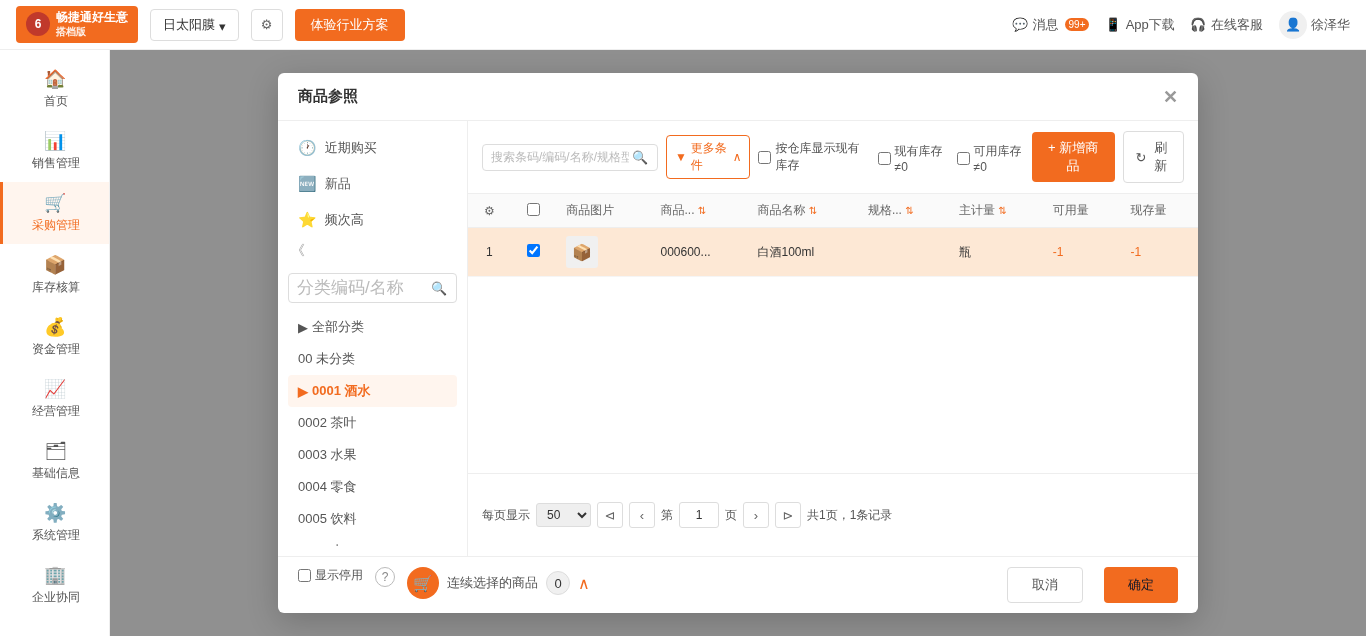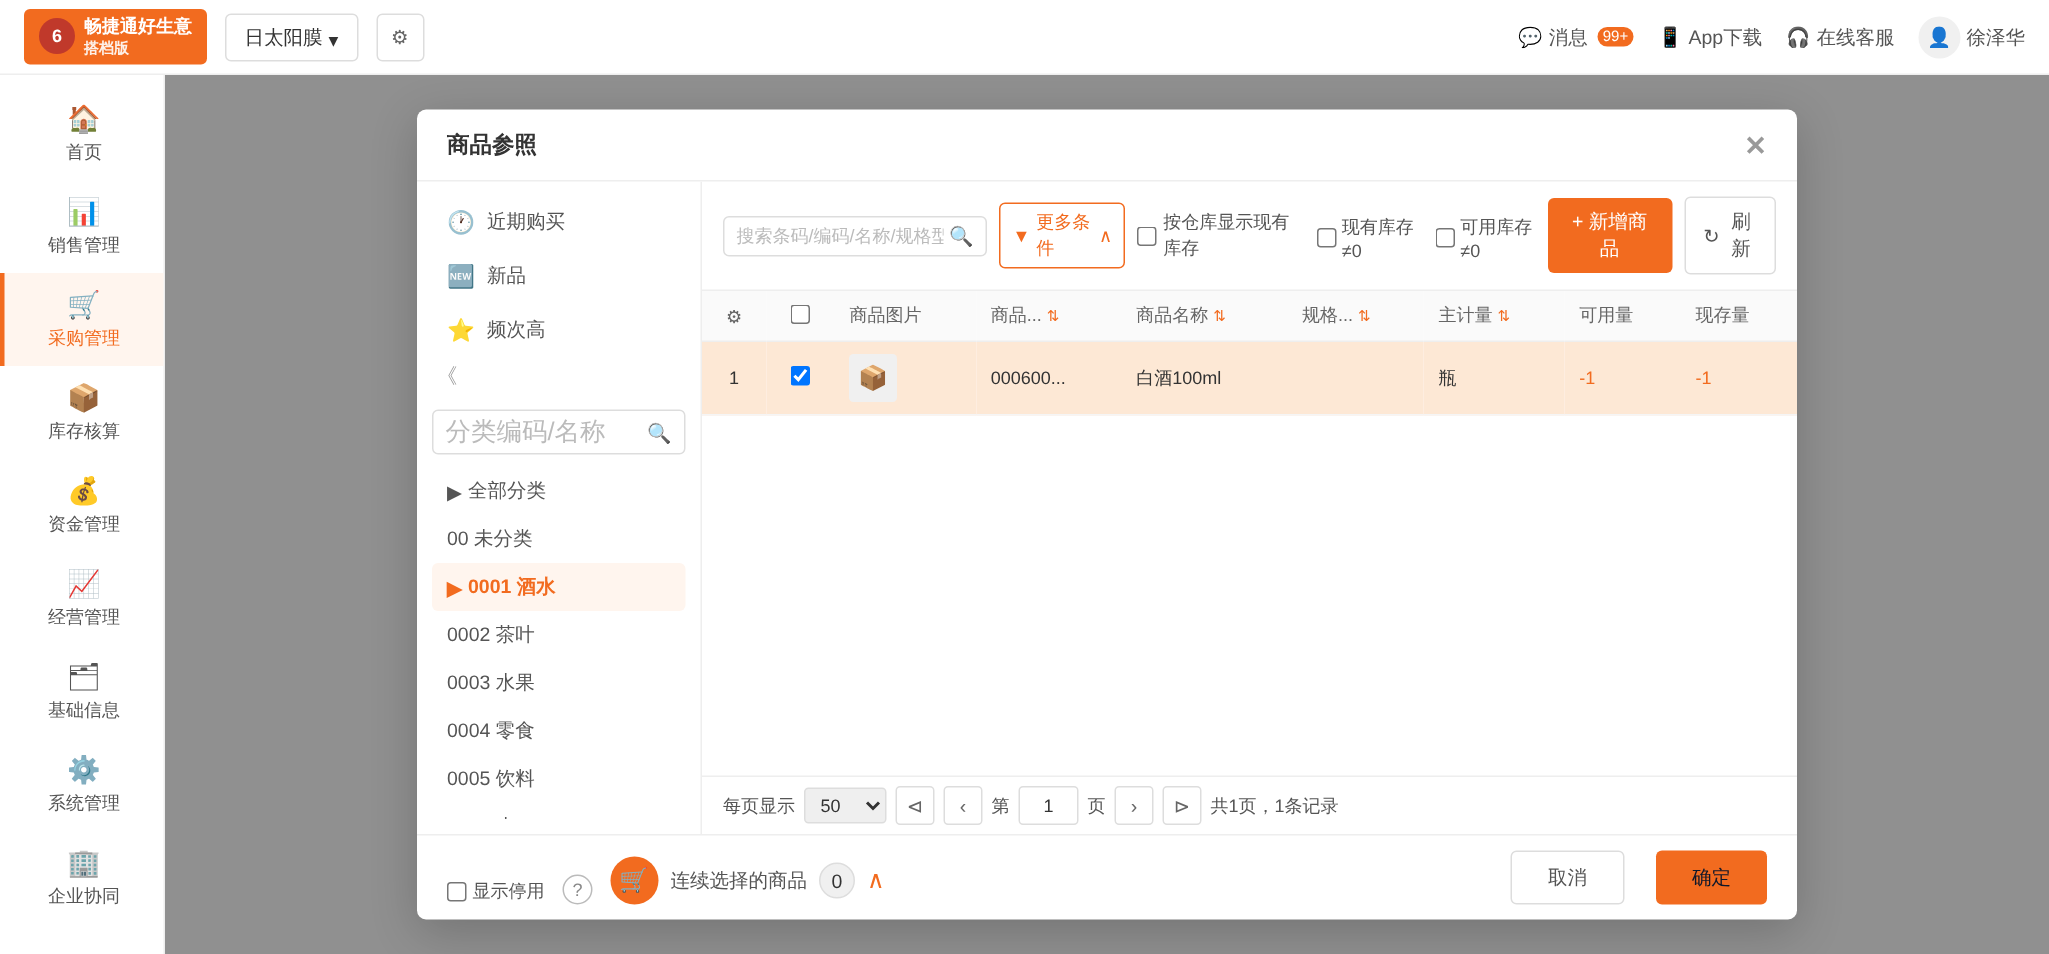--- a/index.html
+++ b/index.html
@@ -384,21 +384,21 @@
       justify-content: center;
       color: #ccc;
       font-size: 16px;
     }
     .sort-icon { color: #f26b1f; font-size: 10px; }
 
     
     .pagination {
       display: flex;
       align-items: center;
-      padding: 6px 14px;
+      padding: 28px 14px;
       border-top: 1px solid #eee;
       gap: 6px;
       font-size: 12px;
       color: #555;
     }
     .page-size-select {
       border: 1px solid #ddd;
       border-radius: 3px;
       padding: 3px 6px;
       font-size: 12px;
@@ -423,21 +423,21 @@
       border: 1px solid #ddd;
       border-radius: 3px;
       text-align: center;
       font-size: 12px;
       color: #333;
     }
 
     
     .modal-footer {
       display: flex;
-      align-items: flex-end;
+      align-items: flex-start;
       padding: 10px 20px;
       border-top: 1px solid #eee;
       gap: 12px;
     }
     .footer-checkbox {
       display: flex;
       align-items: center;
       gap: 4px;
       font-size: 12px;
       color: #555;
@@ -529,20 +529,21 @@
     <div>
       <div class="logo-text">畅捷通好生意</div>
       <div class="logo-sub">搭档版</div>
     </div>
   </div>
   <div class="store-selector">
     <span>日太阳膜</span>
     <span>▾</span>
   </div>
   <div class="gear-btn">⚙</div>
+  <button class="btn-experience">体验行业方案</button>
   <div class="top-nav-right">
     <div class="nav-action">
       <span>💬</span>
       <span>消息</span>
       <span class="badge">99+</span>
     </div>
     <div class="nav-action">
       <span>📱</span>
       <span>App下载</span>
     </div>

